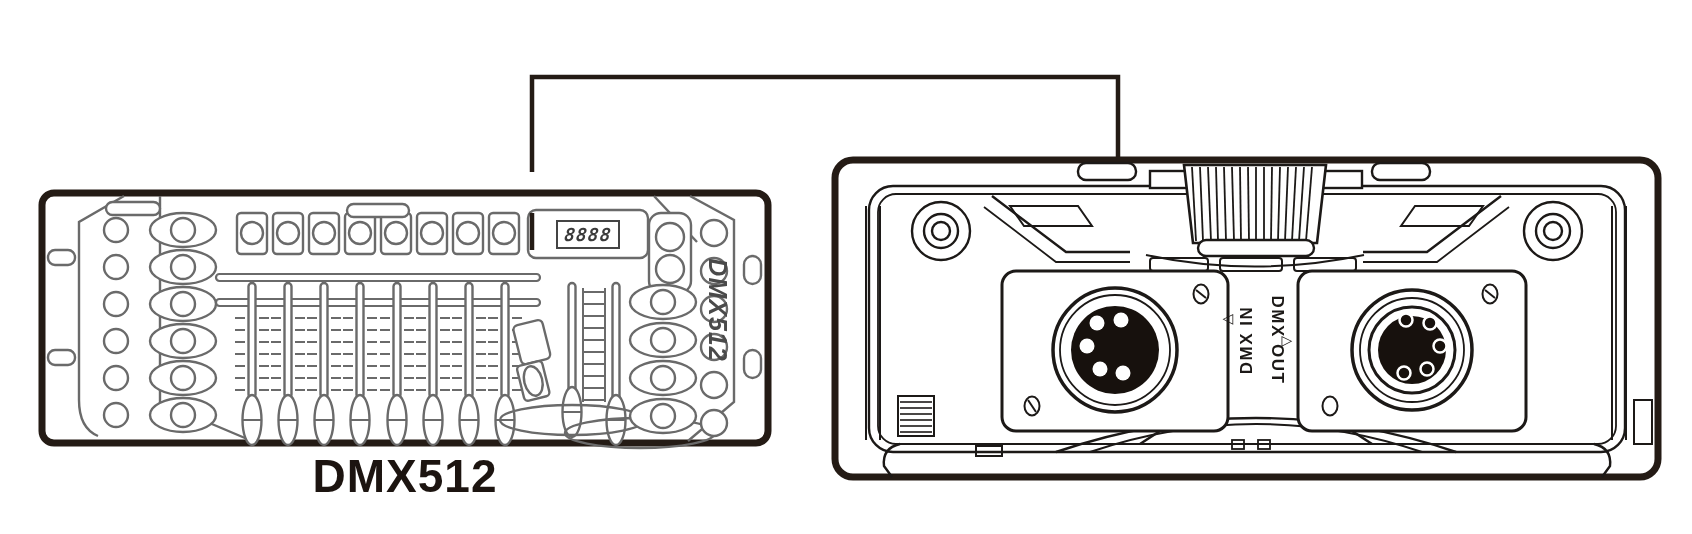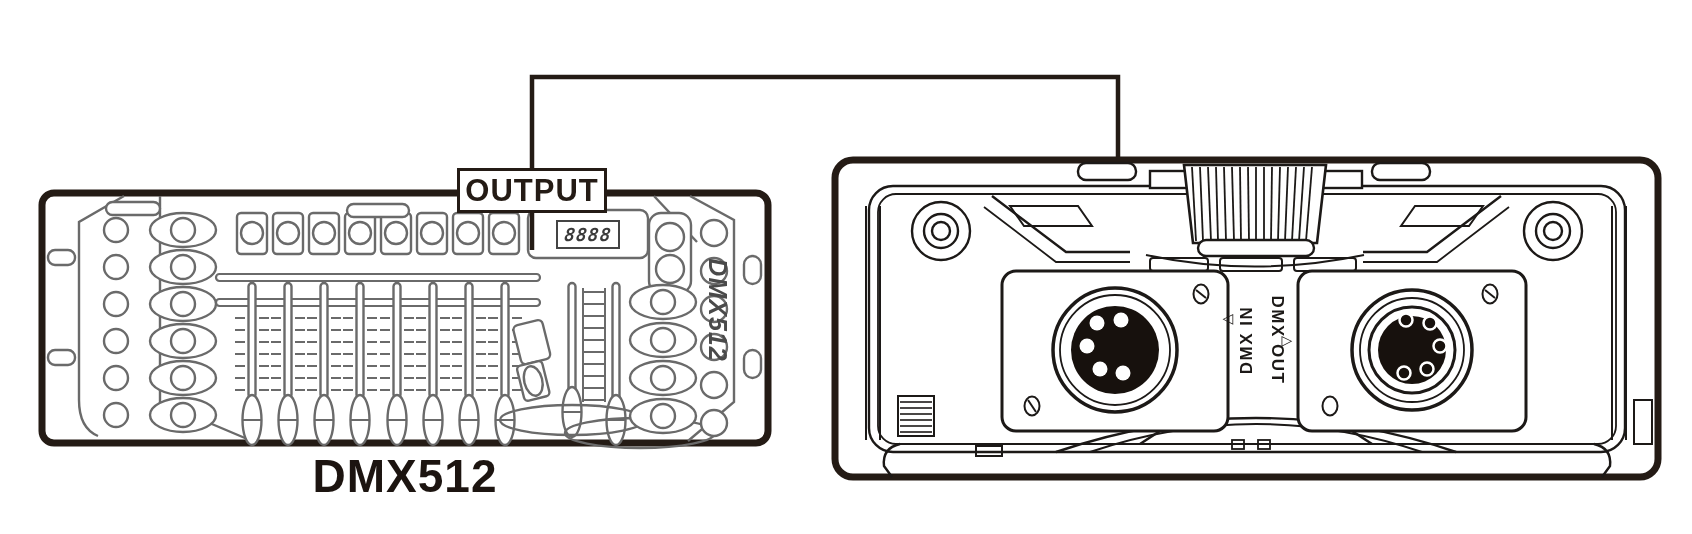--- a/index.html
+++ b/index.html
@@ -313,21 +313,20 @@
       </g>
       <g fill="#ffffff" stroke="#1c1917" stroke-width="2">
         <ellipse cx="1490" cy="294" rx="7.5" ry="9.5"></ellipse>
         <line x1="1485" y1="290" x2="1495" y2="298"></line>
         <ellipse cx="1330" cy="406" rx="7.5" ry="9.5"></ellipse>
       </g>
     </g>
   </g>
 </svg>
 
-<div class="lbl output-box">OUTPUT</div>
 
 <div class="lbl seg-display">8888</div>
 
 <div class="lbl brand">DMX512</div>
 
 <div class="lbl caption">DMX512</div>
 
 <div class="lbl dmx-in">DMX IN</div>
 
 <div class="lbl dmx-out">DMX OUT</div>

